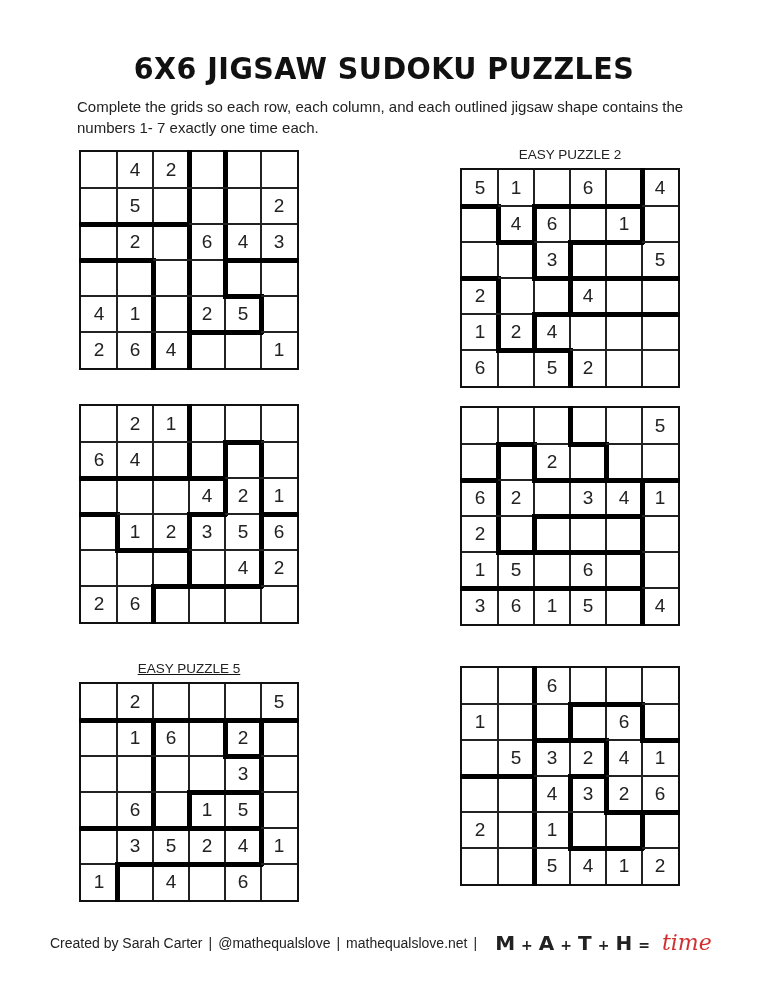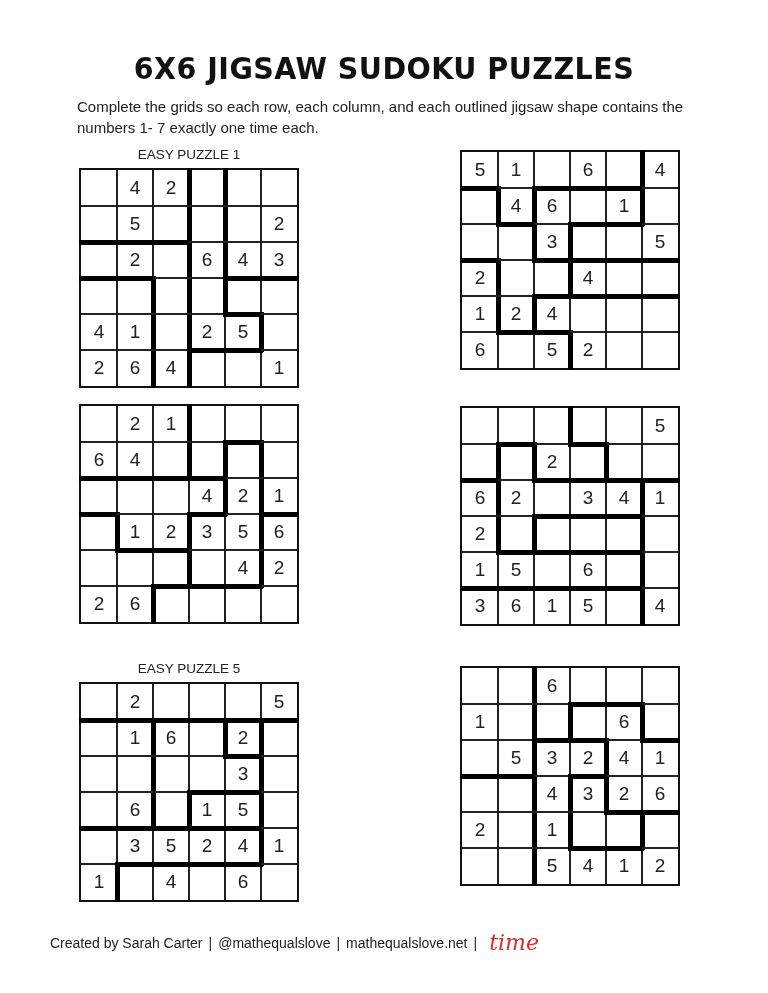--- a/index.html
+++ b/index.html
@@ -18,21 +18,20 @@
   .brand .plus{font-size:14px;margin:0 4px;}
   .love{color:#d0302f;font-family:"DejaVu Serif",serif;font-style:italic;font-size:22px;margin-left:6px;}
 </style>
 </head>
 <body>
 
 <div class="title">6X6 JIGSAW SUDOKU PUZZLES</div>
 <div class="instructions">Complete the grids so each row, each column, and each outlined jigsaw shape contains the numbers 1- 7 exactly one time each.</div>
 
 <div class="puzzle" style="left:79px;top:146px;">
-  <div class="puzzle-title">EASY PUZZLE 1</div>
   <div class="grid">
       <div class="cell" style="left: 0px; top: 0px;"></div>
       <div class="cell" style="left: 36px; top: 0px;">4</div>
       <div class="cell" style="left: 72px; top: 0px;">2</div>
       <div class="cell" style="left: 108px; top: 0px;"></div>
       <div class="cell" style="left: 144px; top: 0px;"></div>
       <div class="cell" style="left: 180px; top: 0px;"></div>
       <div class="cell" style="left: 0px; top: 36px;"></div>
       <div class="cell" style="left: 36px; top: 36px;">5</div>
       <div class="cell" style="left: 72px; top: 36px;"></div>
@@ -119,20 +118,21 @@
       <div class="thin" style="top: 143.25px; left: 180px; height: 1.5px; width: 36px;"></div>
       <div class="thin" style="top: 179.25px; left: 0px; height: 1.5px; width: 36px;"></div>
       <div class="thin" style="top: 179.25px; left: 36px; height: 1.5px; width: 36px;"></div>
       <div class="thin" style="top: 179.25px; left: 72px; height: 1.5px; width: 36px;"></div>
       <div class="thick" style="top: 177.5px; left: 106px; height: 5px; width: 40px;"></div>
       <div class="thick" style="top: 177.5px; left: 142px; height: 5px; width: 40px;"></div>
       <div class="thin" style="top: 179.25px; left: 180px; height: 1.5px; width: 36px;"></div>
     </div>
 </div>
 <div class="puzzle" style="left:460px;top:146px;">
+  <div class="puzzle-title">EASY PUZZLE 2</div>
   <div class="grid">
       <div class="cell" style="left: 0px; top: 0px;">5</div>
       <div class="cell" style="left: 36px; top: 0px;">1</div>
       <div class="cell" style="left: 72px; top: 0px;"></div>
       <div class="cell" style="left: 108px; top: 0px;">6</div>
       <div class="cell" style="left: 144px; top: 0px;"></div>
       <div class="cell" style="left: 180px; top: 0px;">4</div>
       <div class="cell" style="left: 0px; top: 36px;"></div>
       <div class="cell" style="left: 36px; top: 36px;">4</div>
       <div class="cell" style="left: 72px; top: 36px;">6</div>
@@ -418,21 +418,21 @@
       <div class="thick" style="top: 141.5px; left: 142px; height: 5px; width: 40px;"></div>
       <div class="thin" style="top: 143.25px; left: 180px; height: 1.5px; width: 36px;"></div>
       <div class="thick" style="top: 177.5px; left: -2px; height: 5px; width: 40px;"></div>
       <div class="thick" style="top: 177.5px; left: 34px; height: 5px; width: 40px;"></div>
       <div class="thick" style="top: 177.5px; left: 70px; height: 5px; width: 40px;"></div>
       <div class="thick" style="top: 177.5px; left: 106px; height: 5px; width: 40px;"></div>
       <div class="thick" style="top: 177.5px; left: 142px; height: 5px; width: 40px;"></div>
       <div class="thin" style="top: 179.25px; left: 180px; height: 1.5px; width: 36px;"></div>
     </div>
 </div>
-<div class="puzzle" style="left:79px;top:660px;">
+<div class="puzzle" style="left:79px;top:660px;text-decoration:underline;">
   <div class="puzzle-title">EASY PUZZLE 5</div>
   <div class="grid">
       <div class="cell" style="left: 0px; top: 0px;"></div>
       <div class="cell" style="left: 36px; top: 0px;">2</div>
       <div class="cell" style="left: 72px; top: 0px;"></div>
       <div class="cell" style="left: 108px; top: 0px;"></div>
       <div class="cell" style="left: 144px; top: 0px;"></div>
       <div class="cell" style="left: 180px; top: 0px;">5</div>
       <div class="cell" style="left: 0px; top: 36px;"></div>
       <div class="cell" style="left: 36px; top: 36px;">1</div>
@@ -627,14 +627,17 @@
     </div>
 </div>
 
 <div class="footer">
   <span>Created by Sarah Carter</span>
   <span class="sep">|</span>
   <span>@mathequalslove</span>
   <span class="sep">|</span>
   <span>mathequalslove.net</span>
   <span class="sep">|</span>
+  <span class="brand">
+    <span>M</span><span class="plus">+</span><span>A</span><span class="plus">+</span><span>T</span><span class="plus">+</span><span>H</span><span class="plus">=</span>
+  </span>
   <span class="love" style="color: rgb(208, 48, 47);">time</span>
 </div>
 
 </body></html>

